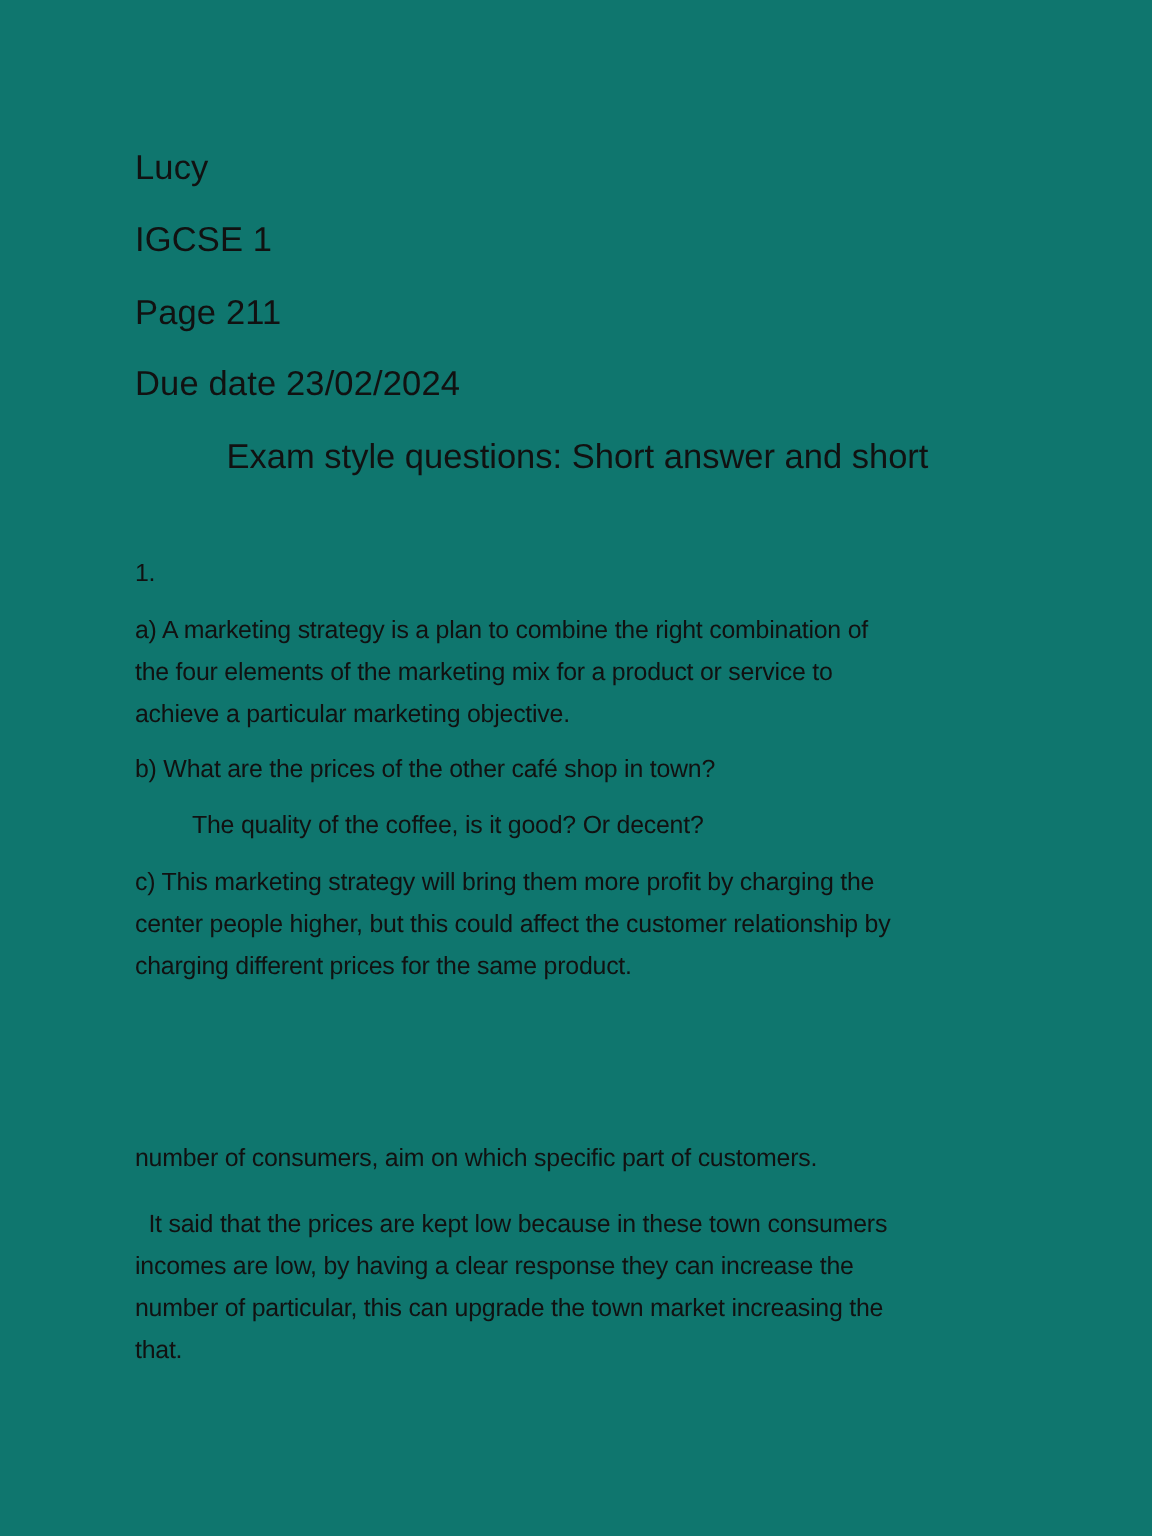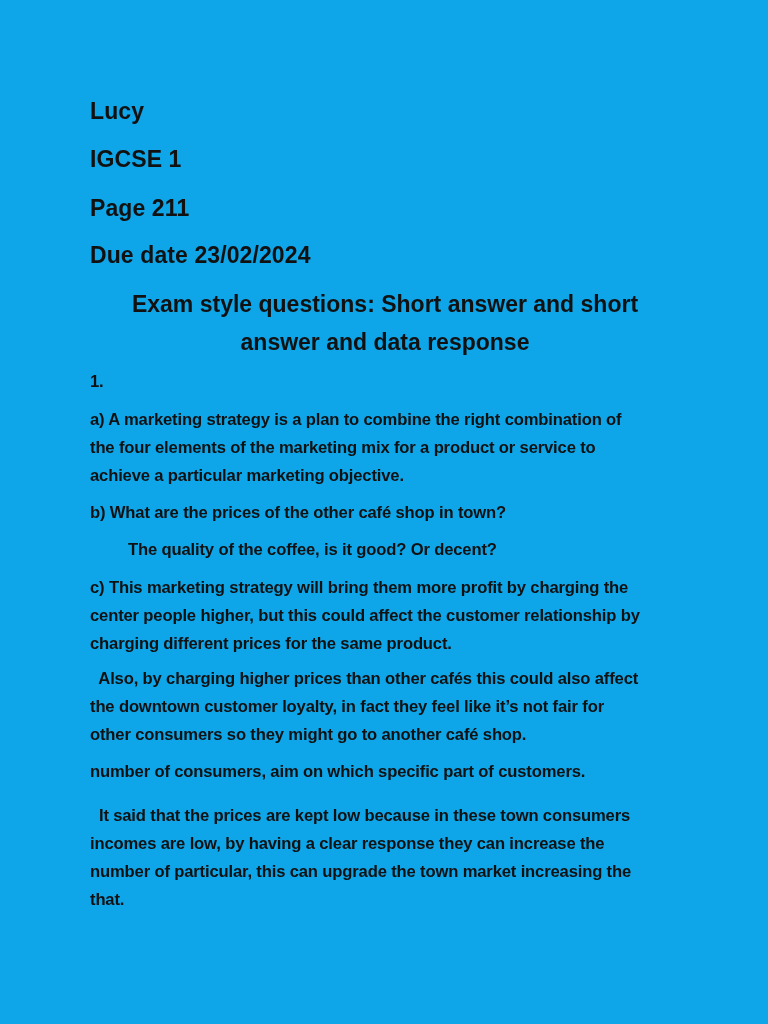--- a/index.html
+++ b/index.html
@@ -12,22 +12,21 @@
       height: 1024px;
       position: relative;
       overflow: hidden;
       font-family: "Liberation Sans", "DejaVu Sans", sans-serif;
       color: #111111;
     }
     .page {
       position: absolute;
       left: 0; top: 0;
       width: 768px; height: 1024px;
-      background: #0ea5e9;
-      font-weight: bold;
+      background: #0f766e;
     }
     .hdr {
       position: absolute;
       left: 90px;
       font-size: 23px;
       line-height: 28px;
       letter-spacing: 0.1px;
     }
     .title {
       position: absolute;
@@ -54,21 +53,20 @@
 
 <div class="page">
 
   <div class="hdr" style="top:97px;">Lucy</div>
   <div class="hdr" style="top:145px;">IGCSE 1</div>
   <div class="hdr" style="top:194px;">Page 211</div>
   <div class="hdr" style="top:241px;">Due date 23/02/2024</div>
 
   <div class="title">
     <div>Exam style questions: Short answer and short</div>
-    <div>answer and data response</div>
   </div>
 
   <div class="para" style="top:368px;">1.</div>
 
   <div class="para" style="top:406px;">
     <span class="ln">a)  A marketing strategy is a plan to combine the right combination of</span>
     <span class="ln">the four elements of the marketing mix for a product or service to</span>
     <span class="ln">achieve a particular marketing objective.</span>
   </div>
 
@@ -79,25 +77,20 @@
   <div class="para" style="top:536px; padding-left:18px;">
     <span class="ln" style="white-space:normal;margin-left:20px;">   The quality of the coffee, is it good? Or decent?</span>
   </div>
 
   <div class="para" style="top:574px;">
     <span class="ln">c) This marketing strategy will bring them more profit by charging the</span>
     <span class="ln">center people higher, but this could affect the customer relationship by</span>
     <span class="ln">charging different prices for the same product.</span>
   </div>
 
-  <div class="para" style="top:665px;">
-    <span class="ln" style="white-space:pre;">  Also, by charging higher prices than other cafés this could also affect</span>
-    <span class="ln">the downtown customer loyalty, in fact they feel like it’s not fair for</span>
-    <span class="ln">other consumers so they might go to another café shop.</span>
-  </div>
 
   <div class="para" style="top:758px;">
     <span class="ln">number of consumers, aim on which specific part of customers.</span>
   </div>
 
   <div class="para" style="top:802px;">
     <span class="ln" style="white-space:pre;">  It said that the prices are kept low because in these town consumers</span>
     <span class="ln">incomes are low, by having a clear response they can increase the</span>
     <span class="ln">number of particular, this can upgrade the town market increasing the</span>
     <span class="ln">that.</span>

